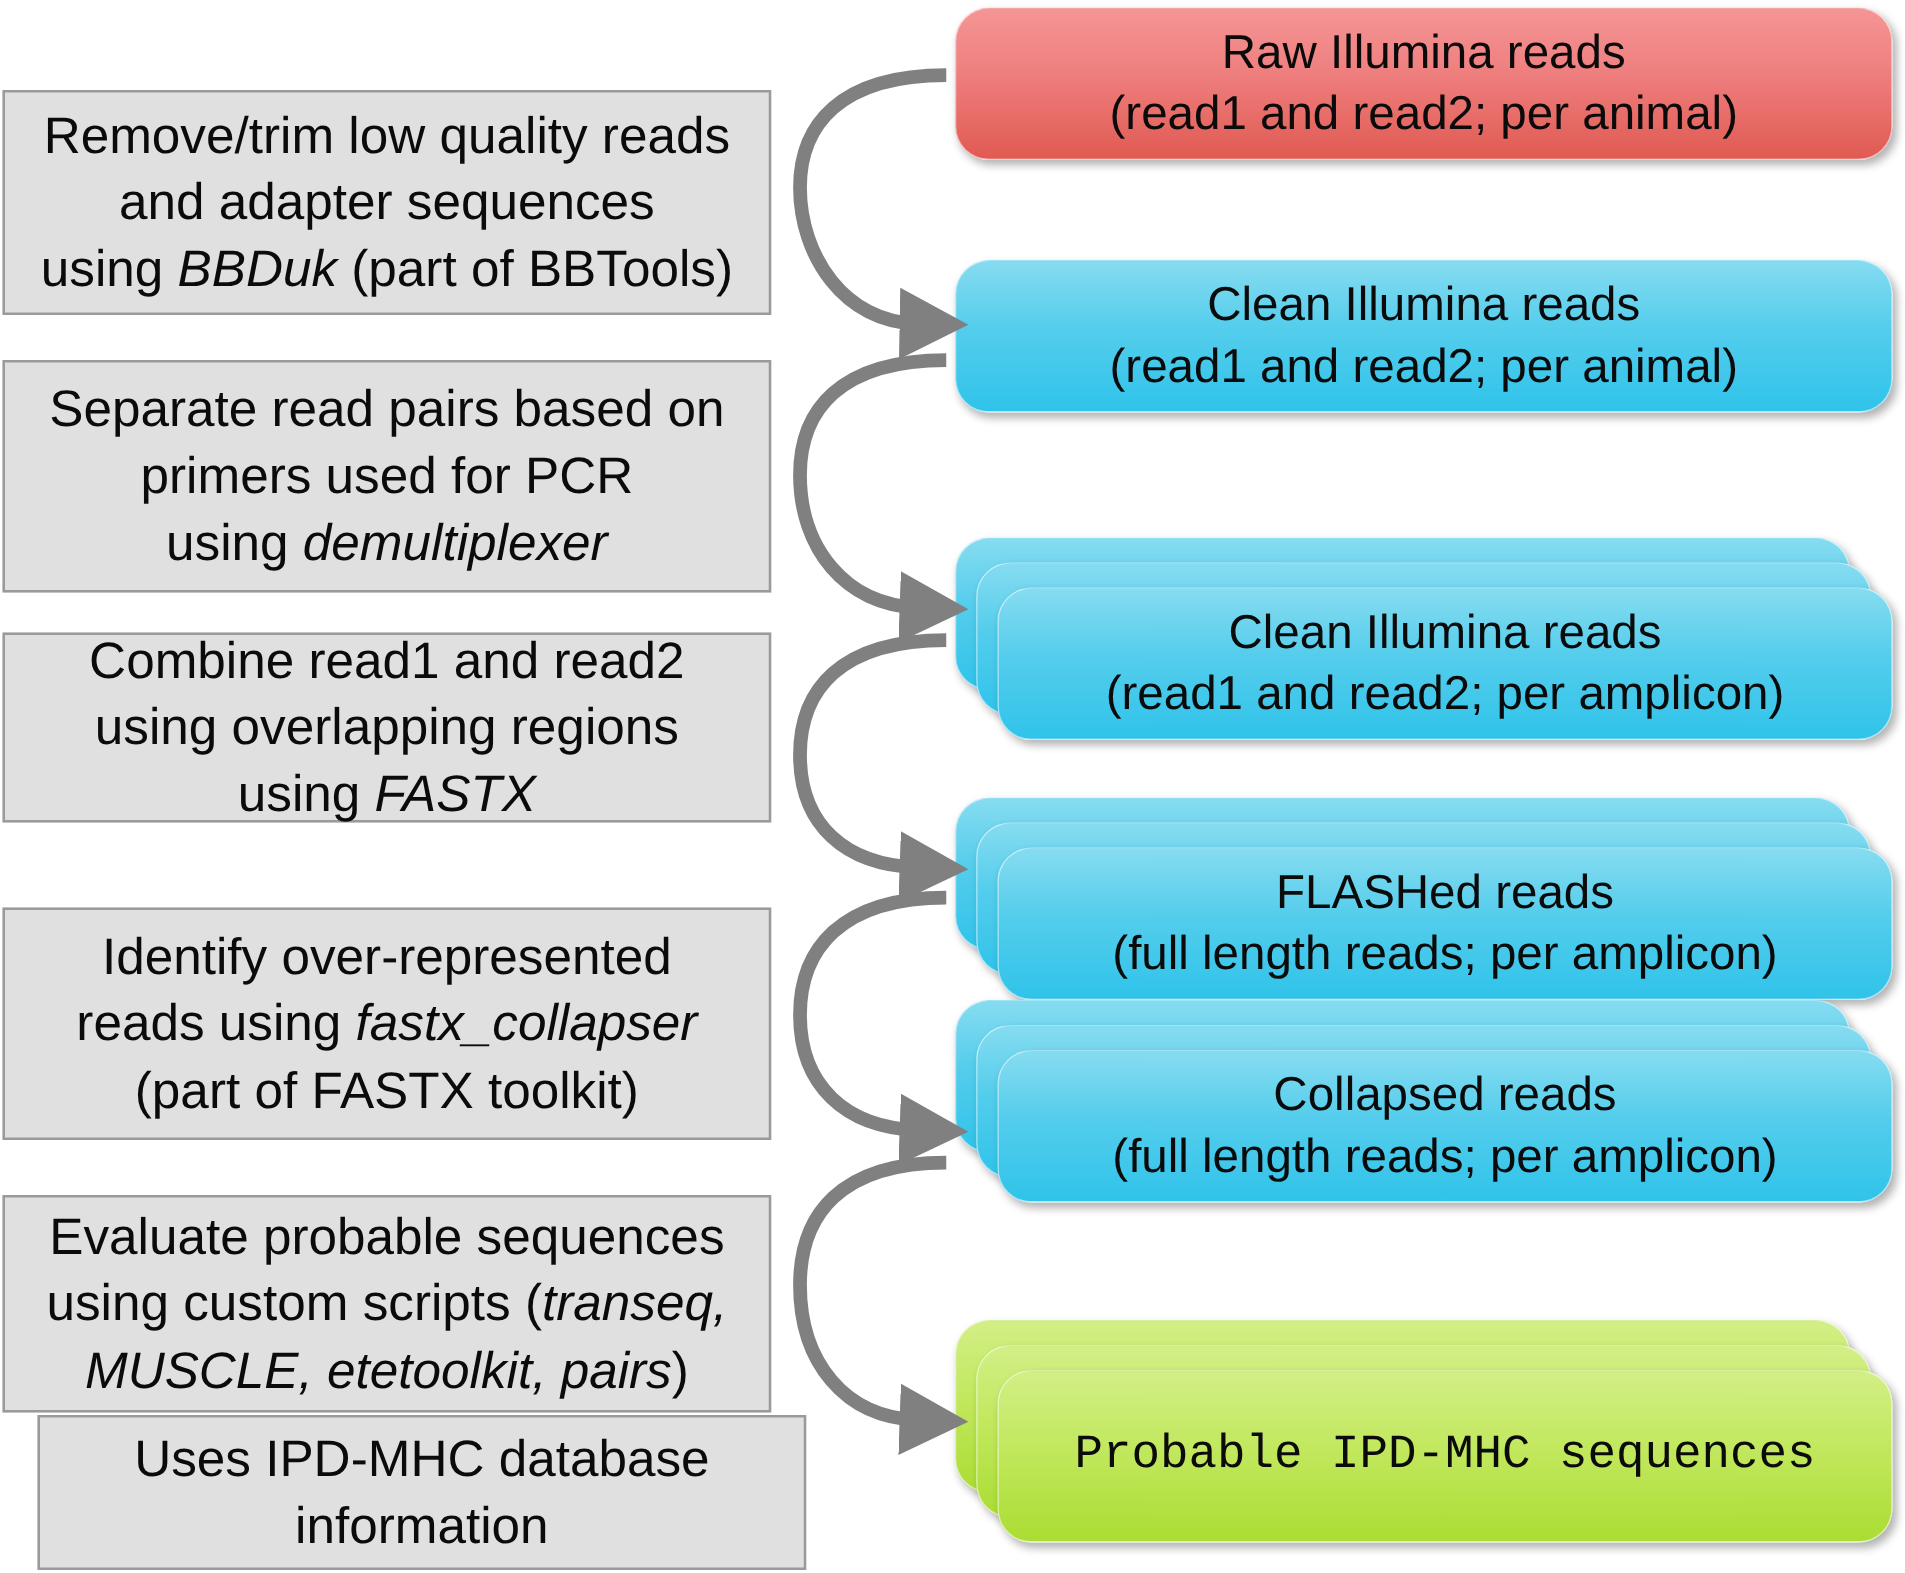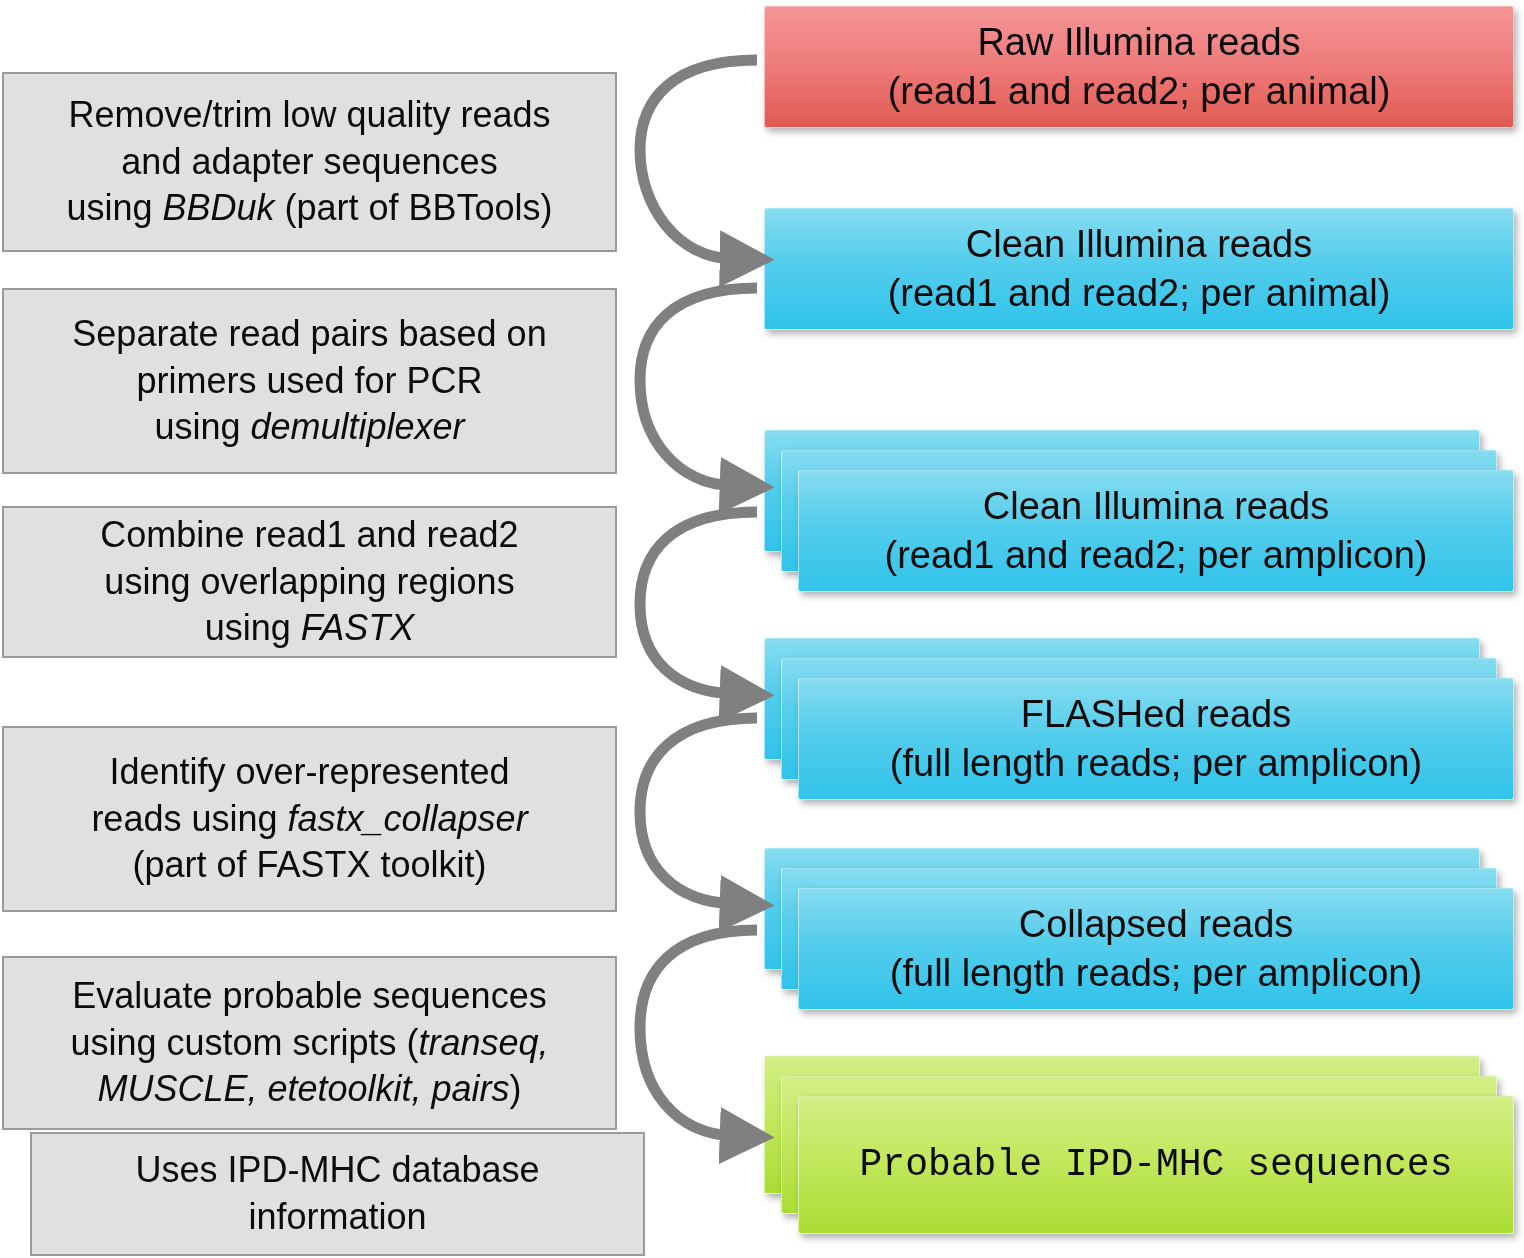--- a/index.html
+++ b/index.html
@@ -21,37 +21,37 @@
     position: absolute;
     left: 2px;
     width: 615px;
     box-sizing: border-box;
     background: #e0e0e0;
     border: 2px solid #9a9a9a;
     display: flex;
     align-items: center;
     justify-content: center;
     text-align: center;
-    font-size: 36px;
+    font-size: 41px;
     line-height: 1.30;
     color: #0b0b0b;
     padding: 4px 10px;
   }
   .stage-box .txt { display: block; width: 100%; }
   .stage-box em { font-style: italic; }
 
   
   .node {
     position: absolute;
     box-sizing: border-box;
   }
   .card {
     position: absolute;
     box-sizing: border-box;
-    border-radius: 3px;
+    border-radius: 27px;
     border: 1px solid rgba(255,255,255,0.55);
     box-shadow: 3px 4px 7px rgba(0,0,0,0.30);
   }
   .card-label {
     position: absolute;
     left: 0; right: 0;
     top: 50%;
     transform: translateY(-50%);
     text-align: center;
     font-size: 38px;
@@ -139,21 +139,21 @@
   <div class="card blue" style="left:0; top:0; width:716px; height:122px;"></div>
   <div class="card blue" style="left:17px; top:20px; width:716px; height:122px;"></div>
   <div class="card blue" style="left:34px; top:40px; width:716px; height:122px;padding-left:42px;">
     <div class="card-label">
       <span>FLASHed reads</span><br>
       <span>(full length reads; per amplicon)</span>
     </div>
   </div>
 </div>
 
-<div class="node" style="left:764px; top:848px; width:750px; height:182px;">
+<div class="node" style="left:764px; top:800px; width:750px; height:182px;">
   <div class="card blue" style="left:0; top:0; width:716px; height:122px;"></div>
   <div class="card blue" style="left:17px; top:20px; width:716px; height:122px;"></div>
   <div class="card blue" style="left:34px; top:40px; width:716px; height:122px;">
     <div class="card-label">
       <span>Collapsed reads</span><br>
       <span>(full length reads; per amplicon)</span>
     </div>
   </div>
 </div>
 

